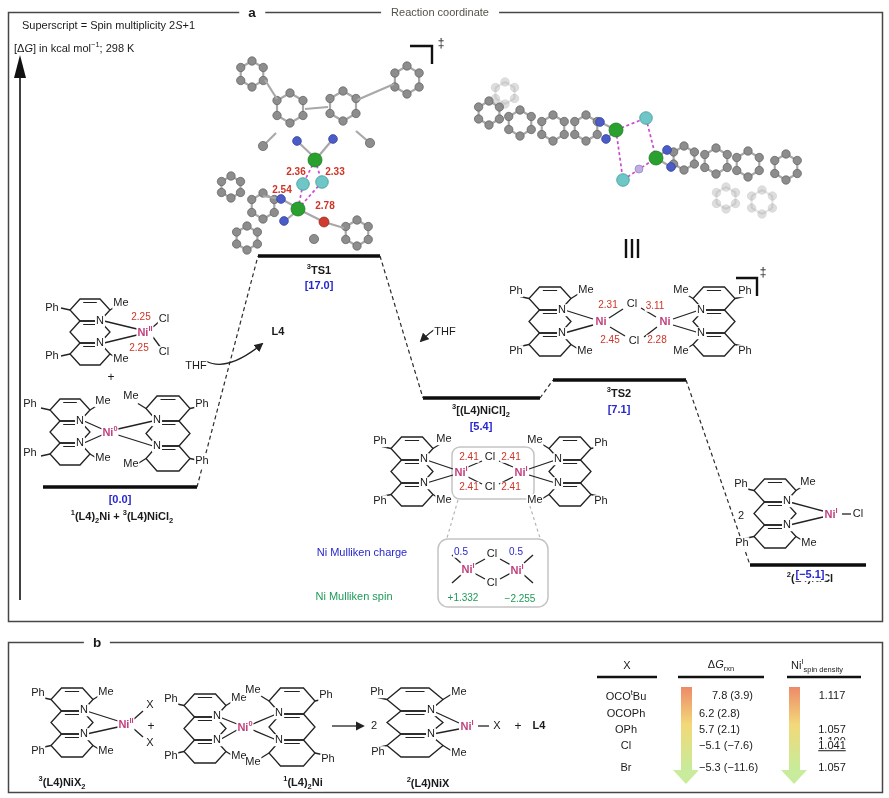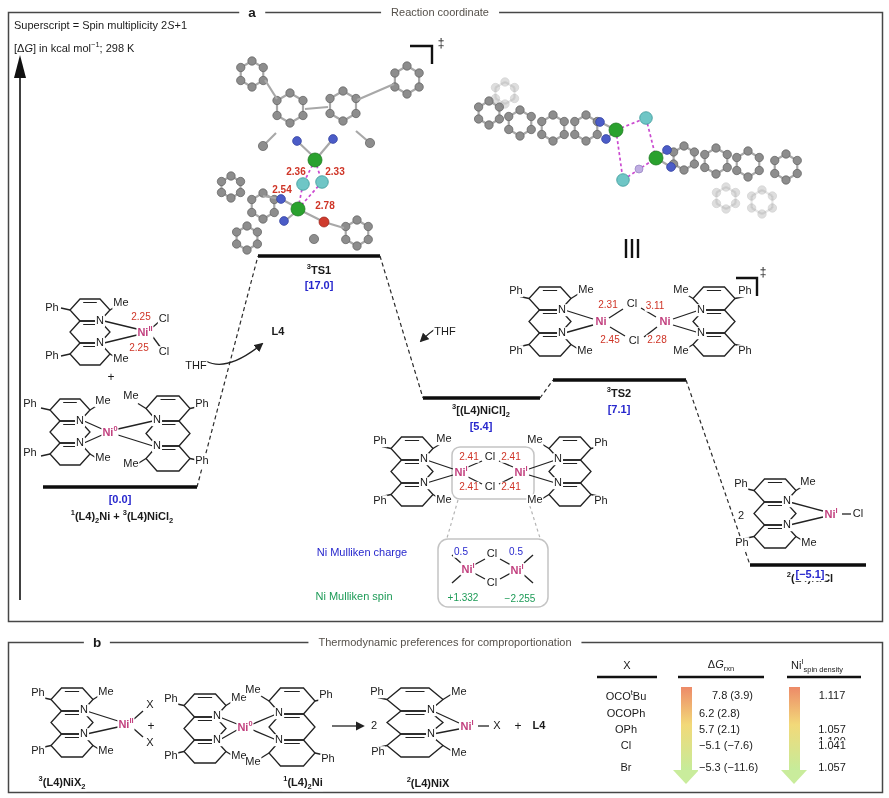--- a/index.html
+++ b/index.html
@@ -539,22 +539,21 @@
         <circle class="lv3" cx="639" cy="169" r="4"></circle>
         <line class="eq" x1="626" y1="239" x2="626" y2="258"></line>
         <line class="eq" x1="632" y1="239" x2="632" y2="258"></line>
         <line class="eq" x1="638" y1="239" x2="638" y2="258"></line>
       </g>
   </svg>
 
   <div class="hdr-tag" style="left:252px;top:12px">a</div>
   <div class="hdr-title" style="left:440px;top:12px">Reaction coordinate</div>
   <div class="hdr-tag" style="left:97px;top:642px">b</div>
-  <div class="hdr-title" style="left:445px;top:642px">Thermodynamic preferences for comproportionation</div>
-  <div class="note" style="left:14px;top:25px">Superscript = Spin multiplicity 2<i>S</i>+1</div>
+  <div class="note" style="left:22px;top:25px">Superscript = Spin multiplicity 2<i>S</i>+1</div>
   <div class="note" style="left:14px;top:47px">[Δ<i>G</i>] in kcal mol<sup>−1</sup>; 298 K</div>
 
   <div id="labelLayer">
       <div class="lbl c-k b" style="left: 319px; top: 270px;"><sup>3</sup>TS1</div>
       <div class="lbl c-bl b" style="left: 319px; top: 286px;">[17.0]</div>
       <div class="lbl c-k b" style="left: 481px; top: 411px;"><sup>3</sup>[(L4)NiCl]<sub>2</sub></div>
       <div class="lbl c-bl b" style="left: 481px; top: 427px;">[5.4]</div>
       <div class="lbl c-k b" style="left: 619px; top: 393px;"><sup>3</sup>TS2</div>
       <div class="lbl c-bl b" style="left: 619px; top: 410px;">[7.1]</div>
       <div class="lbl c-bl b" style="left: 120px; top: 500px;">[0.0]</div>
@@ -698,18 +697,18 @@
       <div class="lbl c-k al" style="left: 698px; top: 696px; margin-left: 13px;">7.8 (3.9)</div>
       <div class="lbl c-k" style="left: 832px; top: 696px;">1.117</div>
       <div class="lbl c-k" style="left: 626px; top: 714px;">OCOPh</div>
       <div class="lbl c-k al" style="left: 698px; top: 714px;">6.2 (2.8)</div>
       <div class="lbl c-k" style="left: 832px; top: 714px; margin-top: 28px;">1.100</div>
       <div class="lbl c-k" style="left: 626px; top: 730px;">OPh</div>
       <div class="lbl c-k al" style="left: 698px; top: 730px;">5.7 (2.1)</div>
       <div class="lbl c-k" style="left: 832px; top: 730px;">1.057</div>
       <div class="lbl c-k" style="left: 626px; top: 746px;">Cl</div>
       <div class="lbl c-k al" style="left: 698px; top: 746px;">−5.1 (−7.6)</div>
-      <div class="lbl c-k" style="left: 832px; top: 746px;">1.041</div>
+      <div class="lbl c-k" style="left: 832px; top: 746px; text-decoration: underline;">1.041</div>
       <div class="lbl c-k" style="left: 626px; top: 768px;">Br</div>
       <div class="lbl c-k al" style="left: 698px; top: 768px;">−5.3 (−11.6)</div>
       <div class="lbl c-k" style="left: 832px; top: 768px;">1.057</div>
     </div>
 </div>
 
 </body></html>

